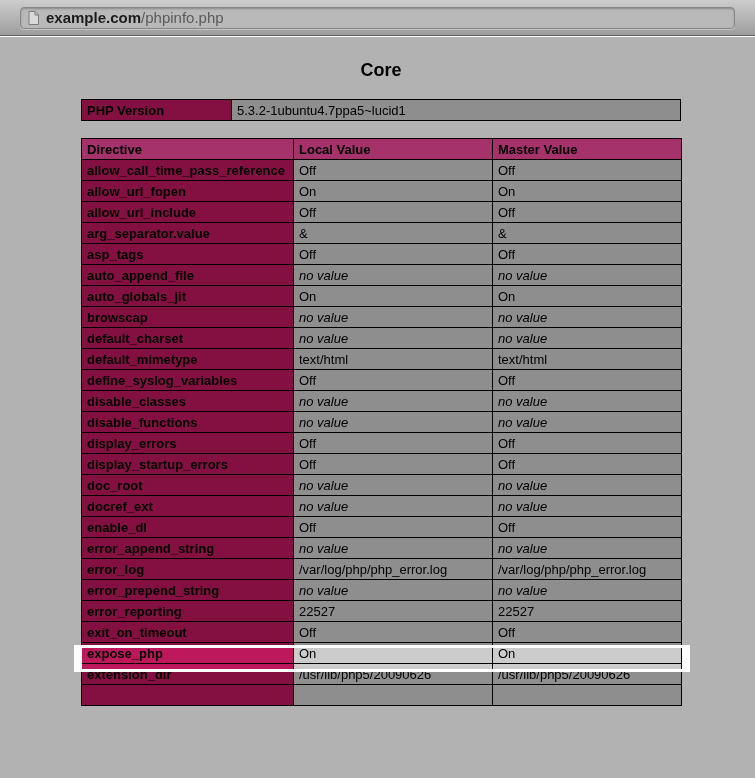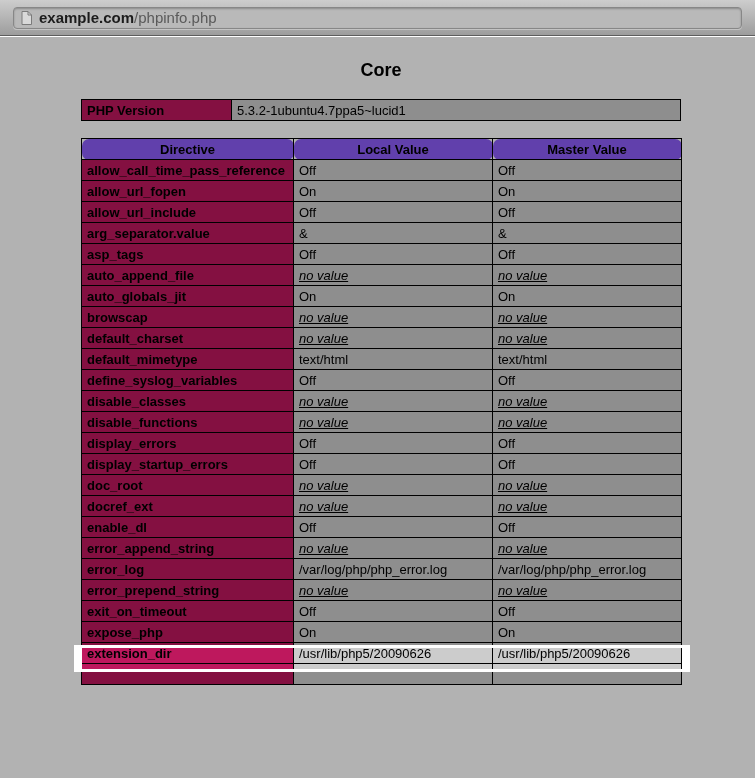--- a/index.html
+++ b/index.html
@@ -7,21 +7,21 @@
     width:755px; height:778px; overflow:hidden; position:relative;
     background:#ffffff;
     font-family:"Liberation Sans", sans-serif;
   }
 
   
   .browser-bar {
     height:36px; box-sizing:border-box;
     background:linear-gradient(#cdcdcd, #9d9d9d);
     border-bottom:1px solid #5e5e5e;
-    display:flex; align-items:center; padding:0 13px;
+    display:flex; align-items:center; padding:0 20px;
   }
   .url-field {
     flex:1; height:22px; box-sizing:border-box;
     background:#b9b9b9;
     border:1px solid #878787; border-radius:4px;
     box-shadow: inset 0 1px 2px rgba(0,0,0,0.25), 0 1px 0 rgba(255,255,255,0.35);
     display:flex; align-items:center; padding:0 7px;
   }
   .doc-icon { display:flex; align-items:center; }
   .url-text { font-size:15px; color:#5a5a5a; margin-left:7px; white-space:nowrap; }
@@ -33,24 +33,24 @@
     text-align:center; font-size:18px; font-weight:bold; color:#000;
   }
   table.info {
     border-collapse:collapse; table-layout:fixed;
     margin:0 0 17px 81px; width:600px;
   }
   table.info th, table.info td {
     border:1px solid #000; font-size:13px; height:20px;
     padding:0 5px; overflow:hidden; white-space:nowrap; color:#000;
   }
-  table.info th { background:#8b5cf6; font-weight:bold; text-align:center;border-radius:7px; }
+  table.info th { background:#ec4899; font-weight:bold; text-align:left; }
   td.e { background:#be185d; font-weight:bold; }
   td.v { background:#cccccc; }
-  .novalue { font-style:italic;text-decoration:underline; }
+  .novalue { font-style:italic; }
 
   
   .dim-overlay {
     position:absolute; top:37px; left:0; right:0; bottom:0;
     overflow:hidden; pointer-events:none; z-index:5;
   }
   .spotlight-hole {
     position:absolute; left:73px; top:607px; width:600px; height:21px;
     border:3px solid #ffffff; border-left-width:8px; border-right-width:8px;
     box-shadow:0 0 0 2600px rgba(0,0,0,0.30);
@@ -200,20 +200,25 @@
           <td class="e">error_log</td>
           <td class="v">/var/log/php/php_error.log</td>
           <td class="v">/var/log/php/php_error.log</td>
         </tr>
         <tr>
           <td class="e">error_prepend_string</td>
           <td class="v novalue">no value</td>
           <td class="v novalue">no value</td>
         </tr>
         <tr>
+          <td class="e">error_reporting</td>
+          <td class="v">22527</td>
+          <td class="v">22527</td>
+        </tr>
+        <tr>
           <td class="e">exit_on_timeout</td>
           <td class="v">Off</td>
           <td class="v">Off</td>
         </tr>
         <tr>
           <td class="e">expose_php</td>
           <td class="v">On</td>
           <td class="v">On</td>
         </tr>
         <tr>

